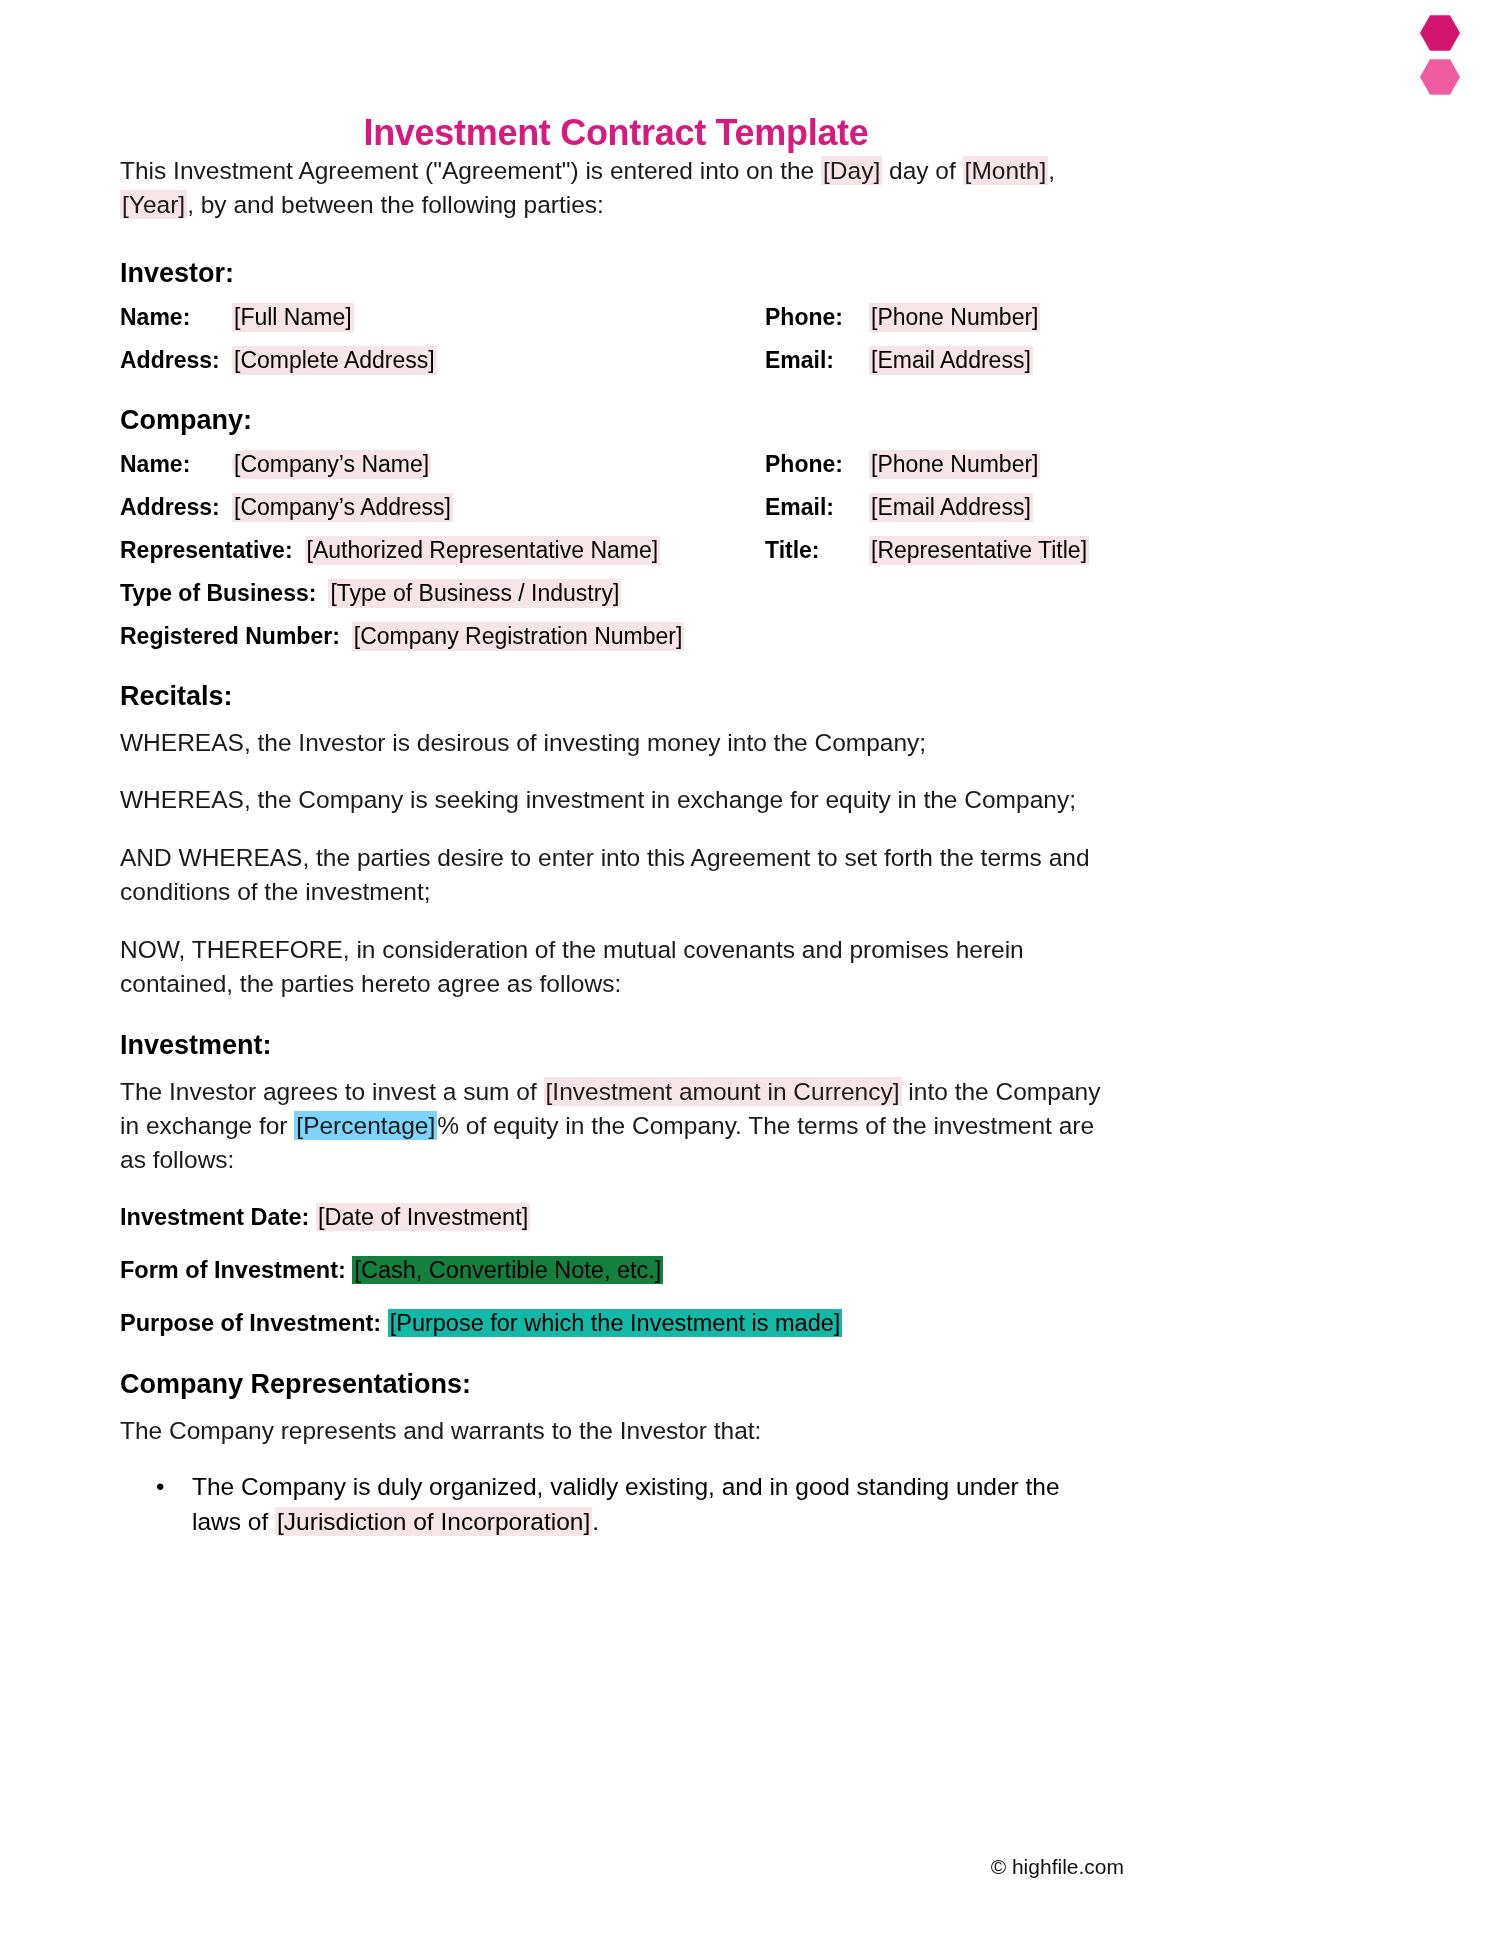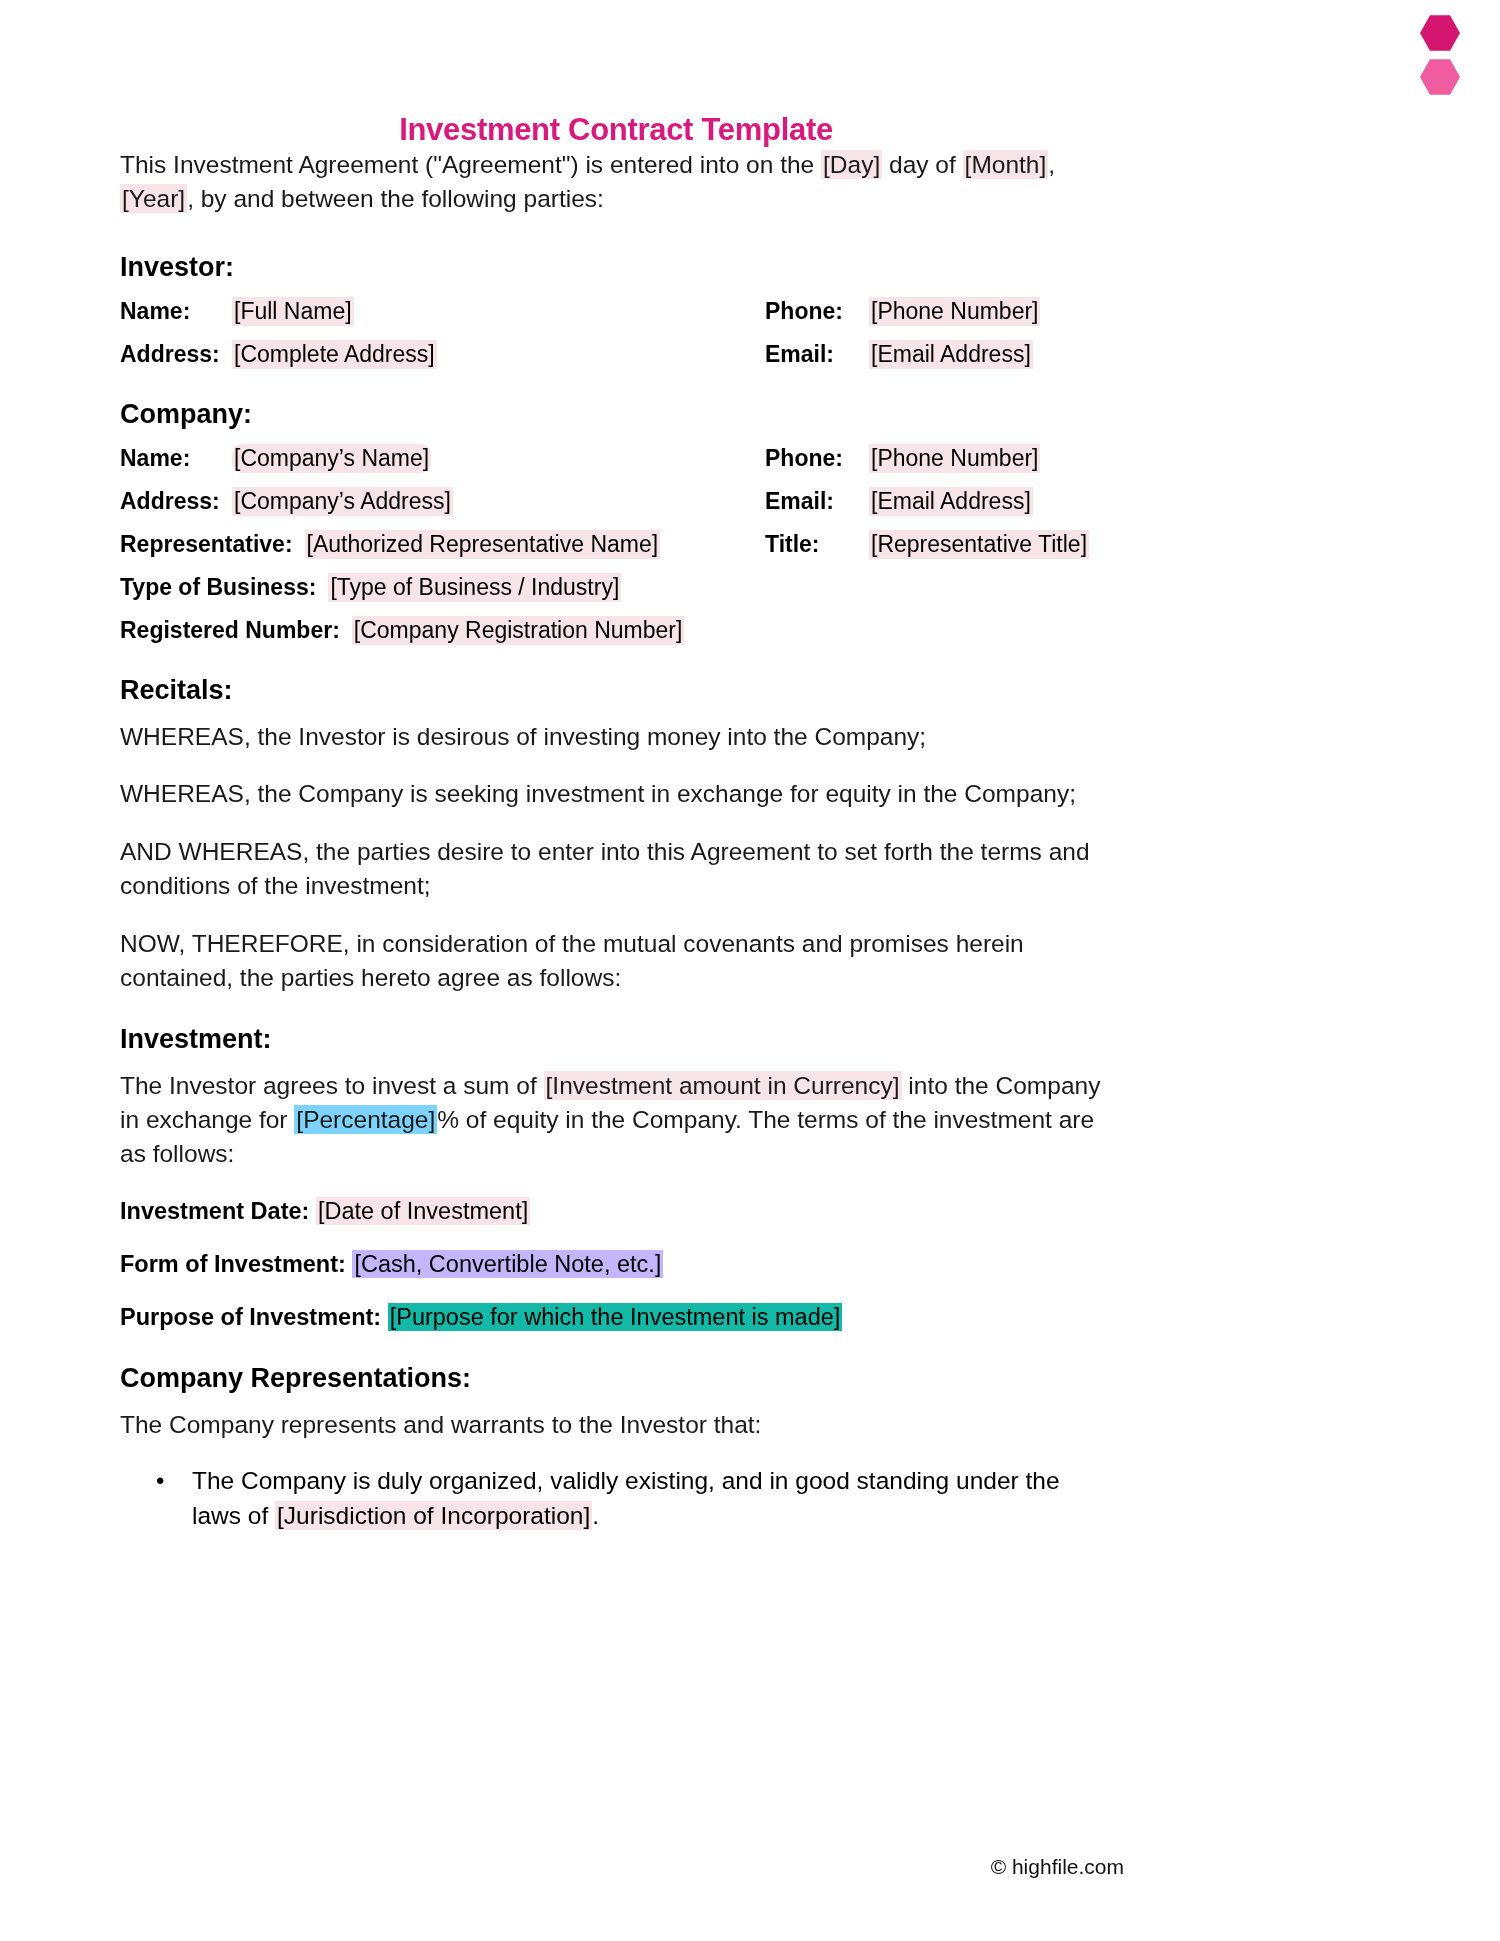--- a/index.html
+++ b/index.html
@@ -38,21 +38,21 @@
     height: 38px;
     clip-path: polygon(25% 3%, 75% 3%, 100% 50%, 75% 97%, 25% 97%, 0% 50%);
     border-radius: 3px;
   }
   .hex-top { background: #D41570; margin-bottom: 6px; }
   .hex-bottom { background: #F05CA0; }
 
   
   .doc-title {
     text-align: center;
-    font-size: 31px;
+    font-size: 36px;
     font-weight: bold;
     letter-spacing: -0.3px;
     padding-top: 112px;
     margin: 0 0 0 0;
     
     width: 1232px;
   }
 
   
   .content {
@@ -243,21 +243,21 @@
     <p class="para">WHEREAS, the Investor is desirous of investing money into the Company;</p>
     <p class="para">WHEREAS, the Company is seeking investment in exchange for equity in the Company;</p>
     <p class="para">AND WHEREAS, the parties desire to enter into this Agreement to set forth the terms and conditions of the investment;</p>
     <p class="para">NOW, THEREFORE, in consideration of the mutual covenants and promises herein contained, the parties hereto agree as follows:</p>
 
     <h2 class="section">Investment:</h2>
     <p class="para"><span>The Investor agrees to invest a sum of </span><span class="hl" style="background: rgb(247, 228, 232);">[Investment amount in Currency]</span><span> into the Company in exchange for </span><span class="hl" style="background: #7dd3fc;">[Percentage]</span><span>% of equity in the Company. The terms of the investment are as follows:</span></p>
 
     <p class="inv-line"><b>Investment Date:</b> <span class="hl" style="background: rgb(247, 228, 232);">[Date of Investment]</span></p>
 
-    <p class="inv-line"><b>Form of Investment:</b> <span class="hl" style="background: #c4b5fd;">[Cash, Convertible Note, etc.]</span></p>
+    <p class="inv-line"><b>Form of Investment:</b> <span class="hl" style="background: #15803d;">[Cash, Convertible Note, etc.]</span></p>
 
     <p class="inv-line"><b>Purpose of Investment:</b> <span class="hl" style="background: #14b8a6;">[Purpose for which the Investment is made]</span></p>
 
     <h2 class="section">Company Representations:</h2>
     <p class="para tight">The Company represents and warrants to the Investor that:</p>
 
     <ul class="bullets">
       <li>
         <span class="bullet-dot">•</span><span>The Company is duly organized, validly existing, and in good standing under the laws of </span><span class="hl" style="background: rgb(247, 228, 232);">[Jurisdiction of Incorporation]</span><span>.</span>
       </li>

